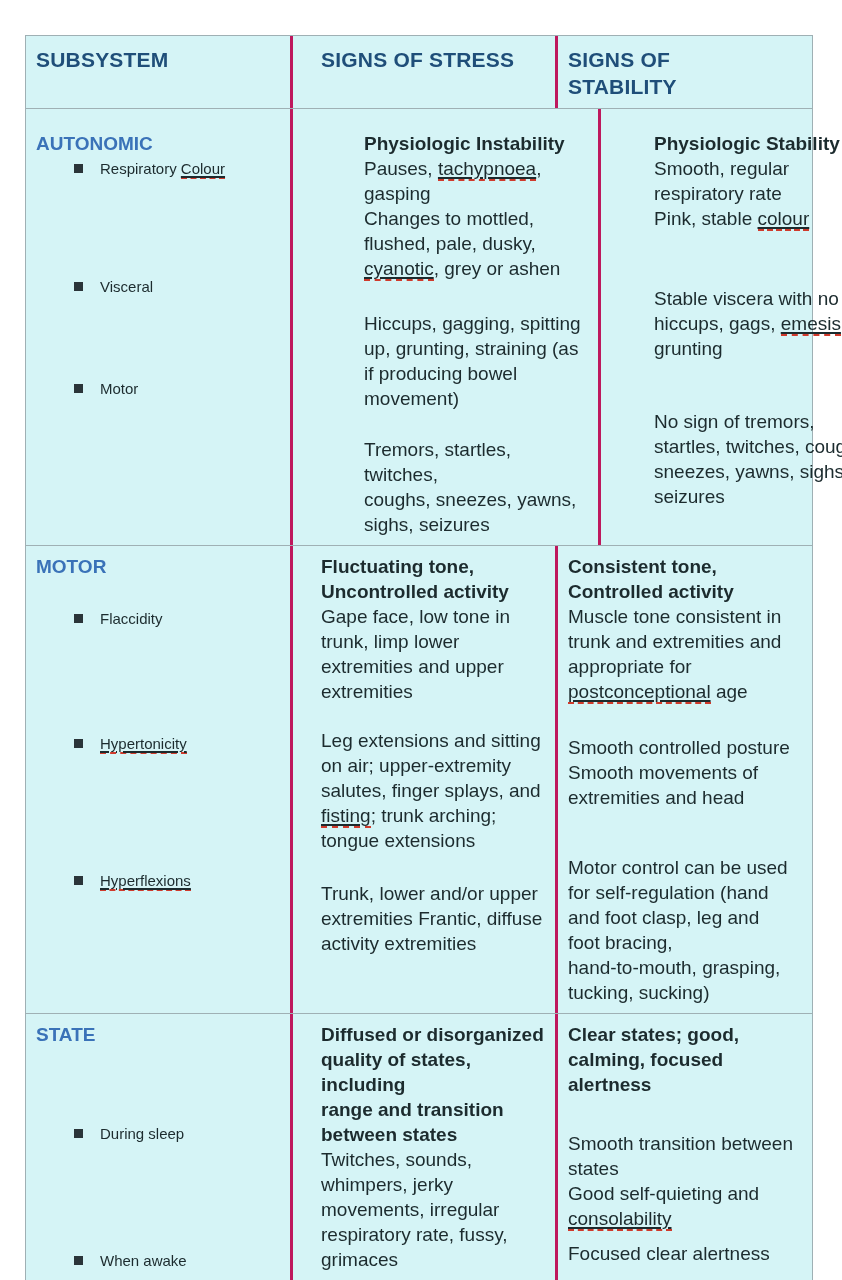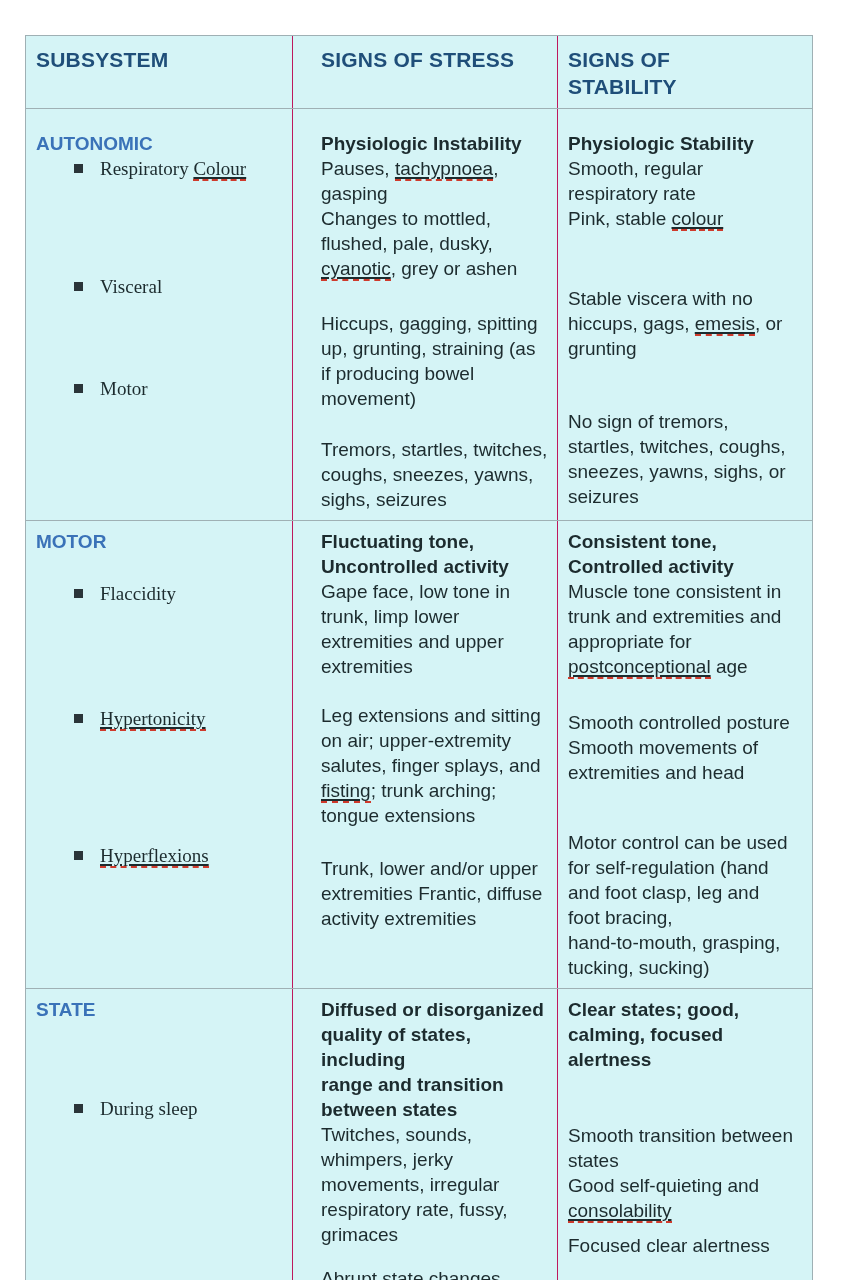--- a/index.html
+++ b/index.html
@@ -13,48 +13,48 @@
     position:absolute;left:25px;top:35px;width:788px;
     border:1px solid #9fb0b4;background:#d5f4f6;
     box-sizing:border-box;
   }
   .row{
     display:grid;grid-template-columns:267px 265px 254px;
     border-bottom:1px solid #9fb0b4;
   }
   .row:last-child{border-bottom:none;}
   .cell{
-    box-sizing:border-box;border-right:1px solid #be185d;
+    box-sizing:border-box;border-right:3px solid #be185d;
     padding:8px 8px 8px 10px;overflow:hidden;
   }
   .cell:last-child{border-right:none;}
   .cell.c2{padding-left:28px;}
   .cell.c3{padding-left:10px;}
   .hdr-row{min-height:68px;}
   .hdr-row .cell{padding-top:10px;}
   .hdr{
     font-size:21px;line-height:27px;font-weight:bold;color:#1f4e79;
     white-space:pre-line;letter-spacing:0.2px;
   }
-  .r-auto{min-height:402px;}
+  .r-auto{min-height:402px;gap:43px;}
   .r-auto .cell{padding-top:22px;}
   .r-motor{min-height:458px;}
   .r-motor .cell{padding-top:8px;}
   .r-state{min-height:277px;}
   .r-state .cell{padding-top:8px;}
   .sec-title{
     font-size:19px;line-height:25px;font-weight:bold;color:#3a72b8;
   }
   .blk{
     font-size:19px;line-height:25px;white-space:pre-line;margin:0;
   }
   .blk.b{font-weight:bold;}
   .li{
     display:flex;align-items:center;gap:17px;margin-left:38px;
-    font-size:19px;line-height:25px;font-family:Liberation Serif, serif;
+    font-size:15px;line-height:25px;
   }
   .sq{
     width:9px;height:9px;background:#2a3439;flex:none;
   }
   .sp{
     text-decoration:underline;
     text-decoration-thickness:1.5px;
     text-underline-offset:2px;
     border-bottom:2px dashed #cf3a2c;
   }
@@ -174,38 +174,42 @@
     </div>
   </div>
 
   <div class="row r-state">
     <div class="cell c1">
       <div class="sec-title">STATE</div>
       <div class="li" style="margin-top:74px">
         <span class="sq"></span>
         <span>During sleep</span>
       </div>
+      <div class="li" style="margin-top:102px">
+        <span class="sq"></span>
+        <span>When awake</span>
+      </div>
     </div>
     <div class="cell c2">
       <p class="blk b">Diffused or disorganized
 quality of states, including
 range and transition
 between states</p>
       <p class="blk">Twitches, sounds,
 whimpers, jerky
 movements, irregular
 respiratory rate, fussy,
 grimaces</p>
       <p class="blk" style="margin-top:19px">Abrupt state changes</p>
     </div>
     <div class="cell c3">
       <p class="blk b">Clear states; good,
 calming, focused
 alertness</p>
-      <p class="blk" style="margin-top:51px">Smooth transition between
+      <p class="blk" style="margin-top:34px">Smooth transition between
 states
 Good self-quieting and
 <span class="sp">consolability</span></p>
       <p class="blk" style="margin-top:10px">Focused clear alertness</p>
     </div>
   </div>
 
 </div>
 
 </body></html>

